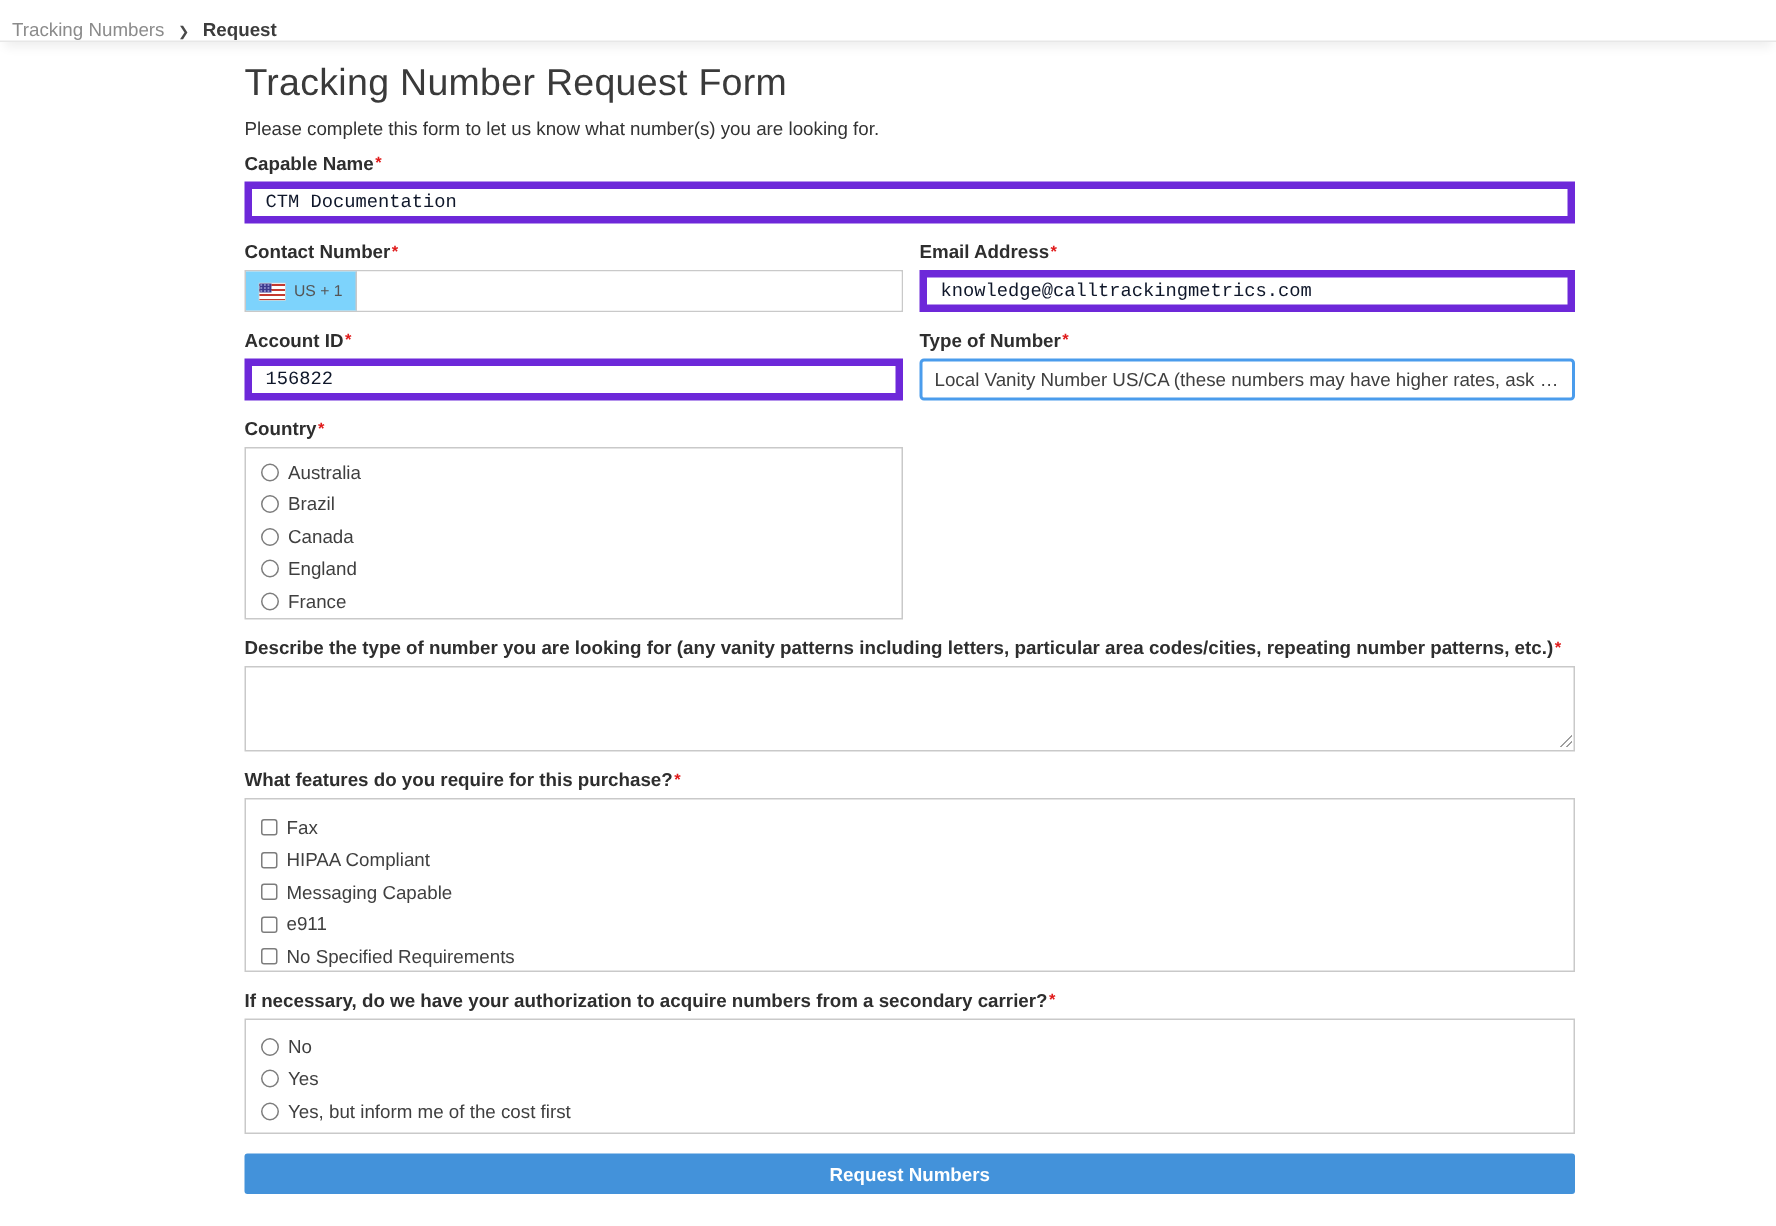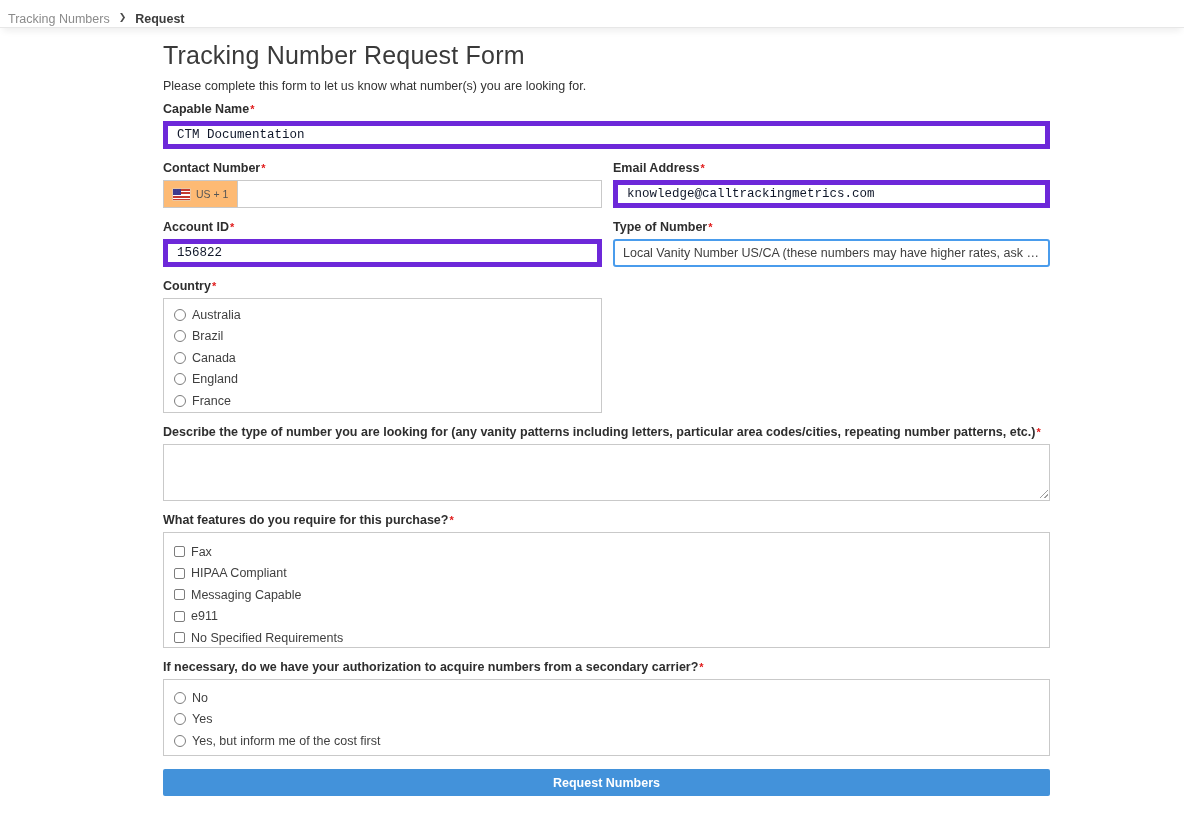--- a/index.html
+++ b/index.html
@@ -13,22 +13,22 @@
     overflow: hidden;
   }
 
   
   .topbar {
     height: 28px;
     background: #ffffff;
     border-bottom: 1px solid #e7e7e7;
     box-shadow: 0 6px 7px -3px rgba(0,0,0,0.07);
     display: flex;
-    align-items: flex-start;
-    padding: 12px 8px;
+    align-items: flex-end;
+    padding: 0 8px;
     position: relative;
     z-index: 5;
   }
   .crumb-parent { font-size: 12.5px; color: #8b8b8b; cursor: pointer; }
   .crumb-sep { font-size: 9px; color: #4a4a4a; margin: 0 9px; font-weight: 700; }
   .crumb-current { font-size: 12.5px; color: #3c3c3c; font-weight: 700; }
 
   
   .container { width: 887px; margin-left: 163px; padding-top: 13px; }
 
@@ -76,21 +76,21 @@
     background: #fff;
     align-items: stretch;
   }
   .phone-prefix {
     display: flex;
     align-items: center;
     gap: 6px;
     padding: 0 9px;
     border-right: 1px solid #c9c9c9;
     cursor: pointer;
-    background: #fdba74;
+    background: #7dd3fc;
   }
   .flag {
     width: 17px; height: 11px;
     background: repeating-linear-gradient(180deg, #c43a30 0 1.7px, #ffffff 1.7px 3.4px);
     position: relative;
     display: inline-block;
     box-shadow: 0 0 0 0.5px #d5d5d5;
     flex: 0 0 auto;
   }
   .flag .canton {

